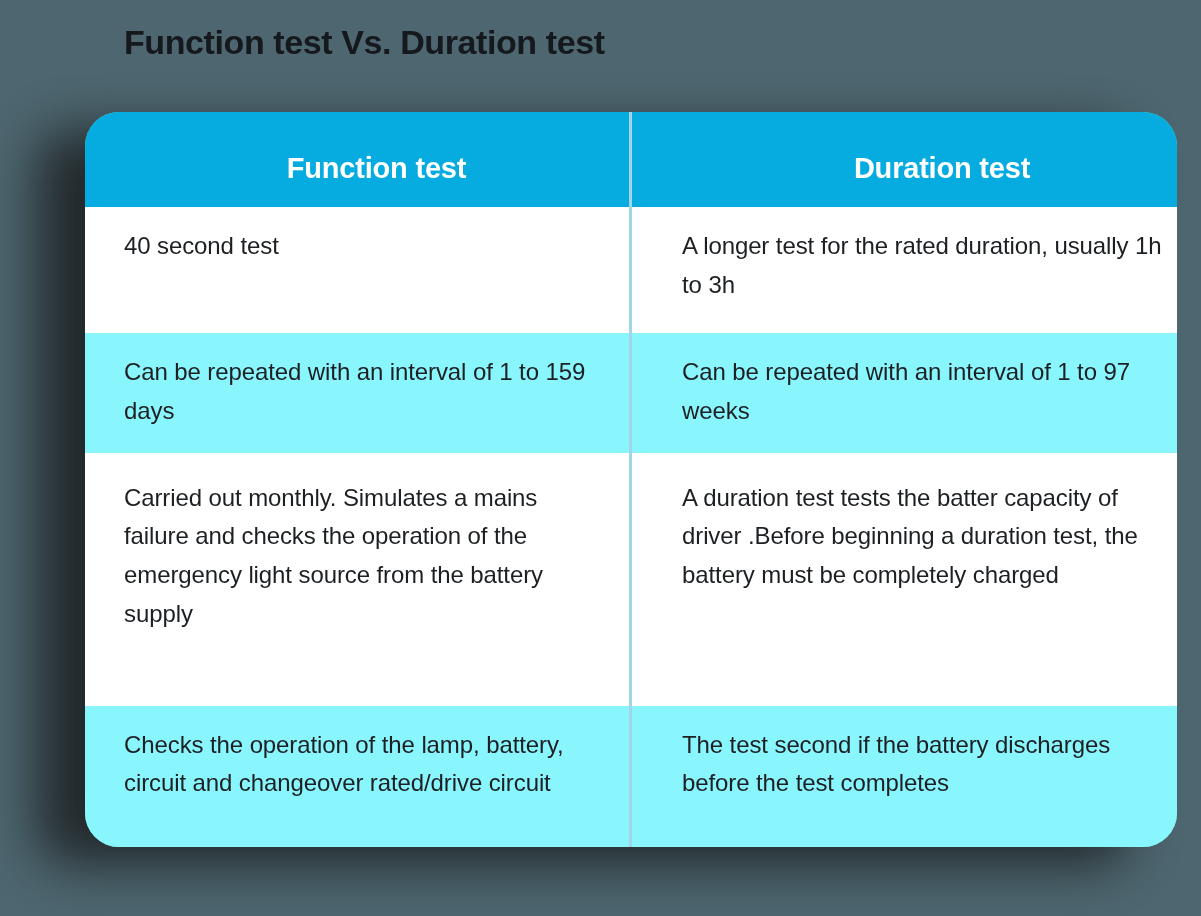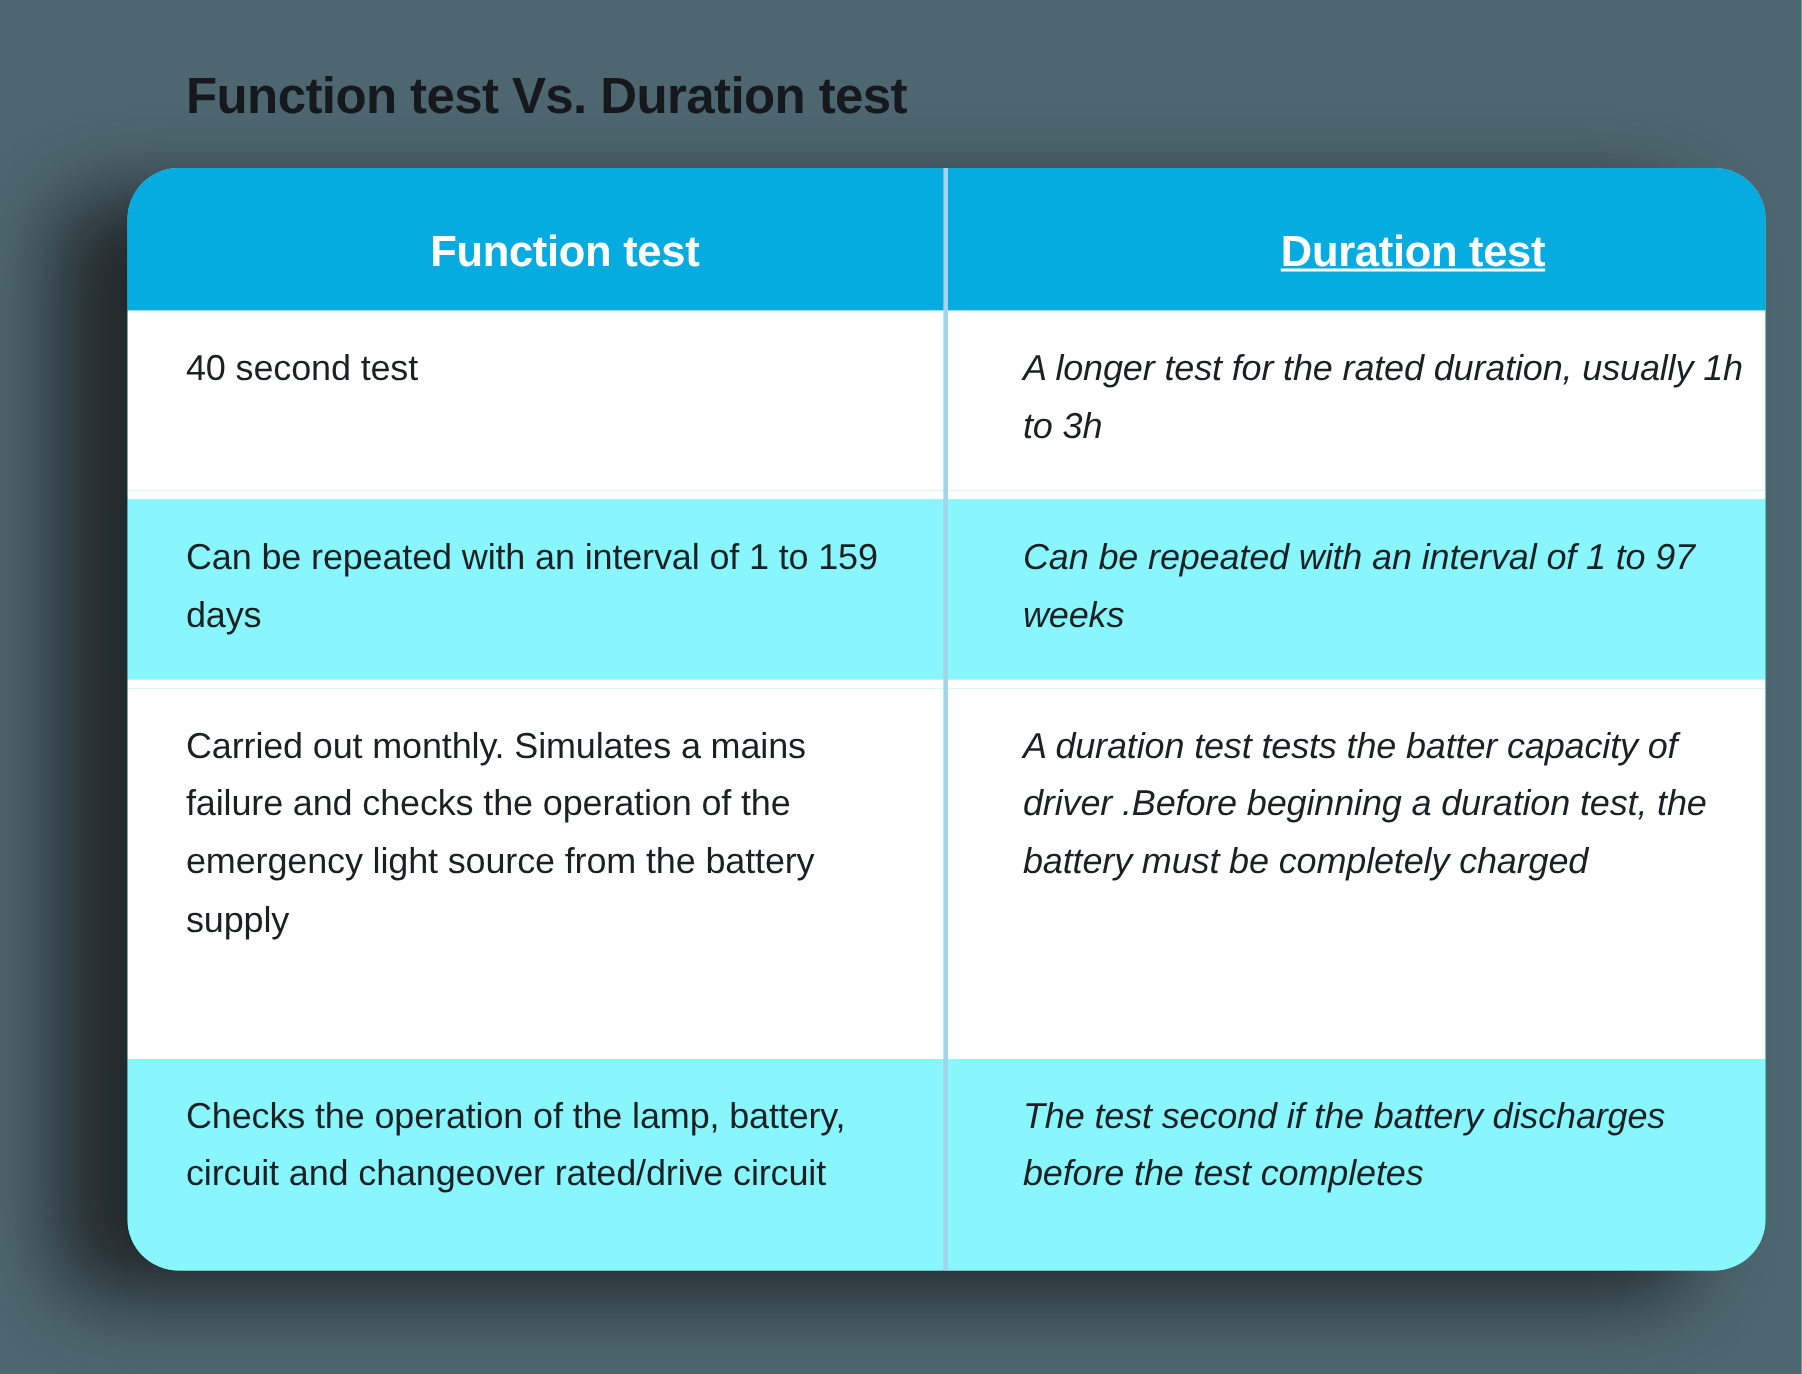--- a/index.html
+++ b/index.html
@@ -13,21 +13,21 @@
   body {
     background: #4d666f;
     font-family: "Liberation Sans", sans-serif;
     position: relative;
   }
 
   
   .page-title {
     position: absolute;
     left: 124px;
-    top: 44px;
+    top: 22px;
     font-size: 34px;
     font-weight: bold;
     color: #15181c;
     letter-spacing: -0.4px;
     line-height: 1.2;
     white-space: nowrap;
   }
 
   
   .card-wrap {
@@ -85,32 +85,32 @@
 
   .hdr-text {
     color: #ffffff;
     font-size: 29px;
     font-weight: bold;
     letter-spacing: -0.2px;
     padding: 40px 0 0 39px;
     line-height: 1.15;
   }
 
-  .hdr-text.right { padding-left: 78px; text-decoration: underline; }
+  .hdr-text.right { padding-left: 78px; }
 
   
   .body-row td {
     font-size: 24px;
     color: #1d2023;
     line-height: 1.62;
     letter-spacing: -0.1px;
   }
 
   .cell-pad       { padding: 20px 30px 22px 39px; }
-  .cell-pad.right { padding: 20px 12px 22px 53px; font-style: italic; }
+  .cell-pad.right { padding: 20px 12px 22px 53px; }
 
   .row-white td { background: #ffffff; }
   .row-tint  td { background: #89f5fc; }
 
   .row-h1 td { height: 118px; }
   .row-h2 td { height: 117px; }
   .row-h3 td { height: 241px; }
   .row-h4 td { height: 164px; }
 
   

